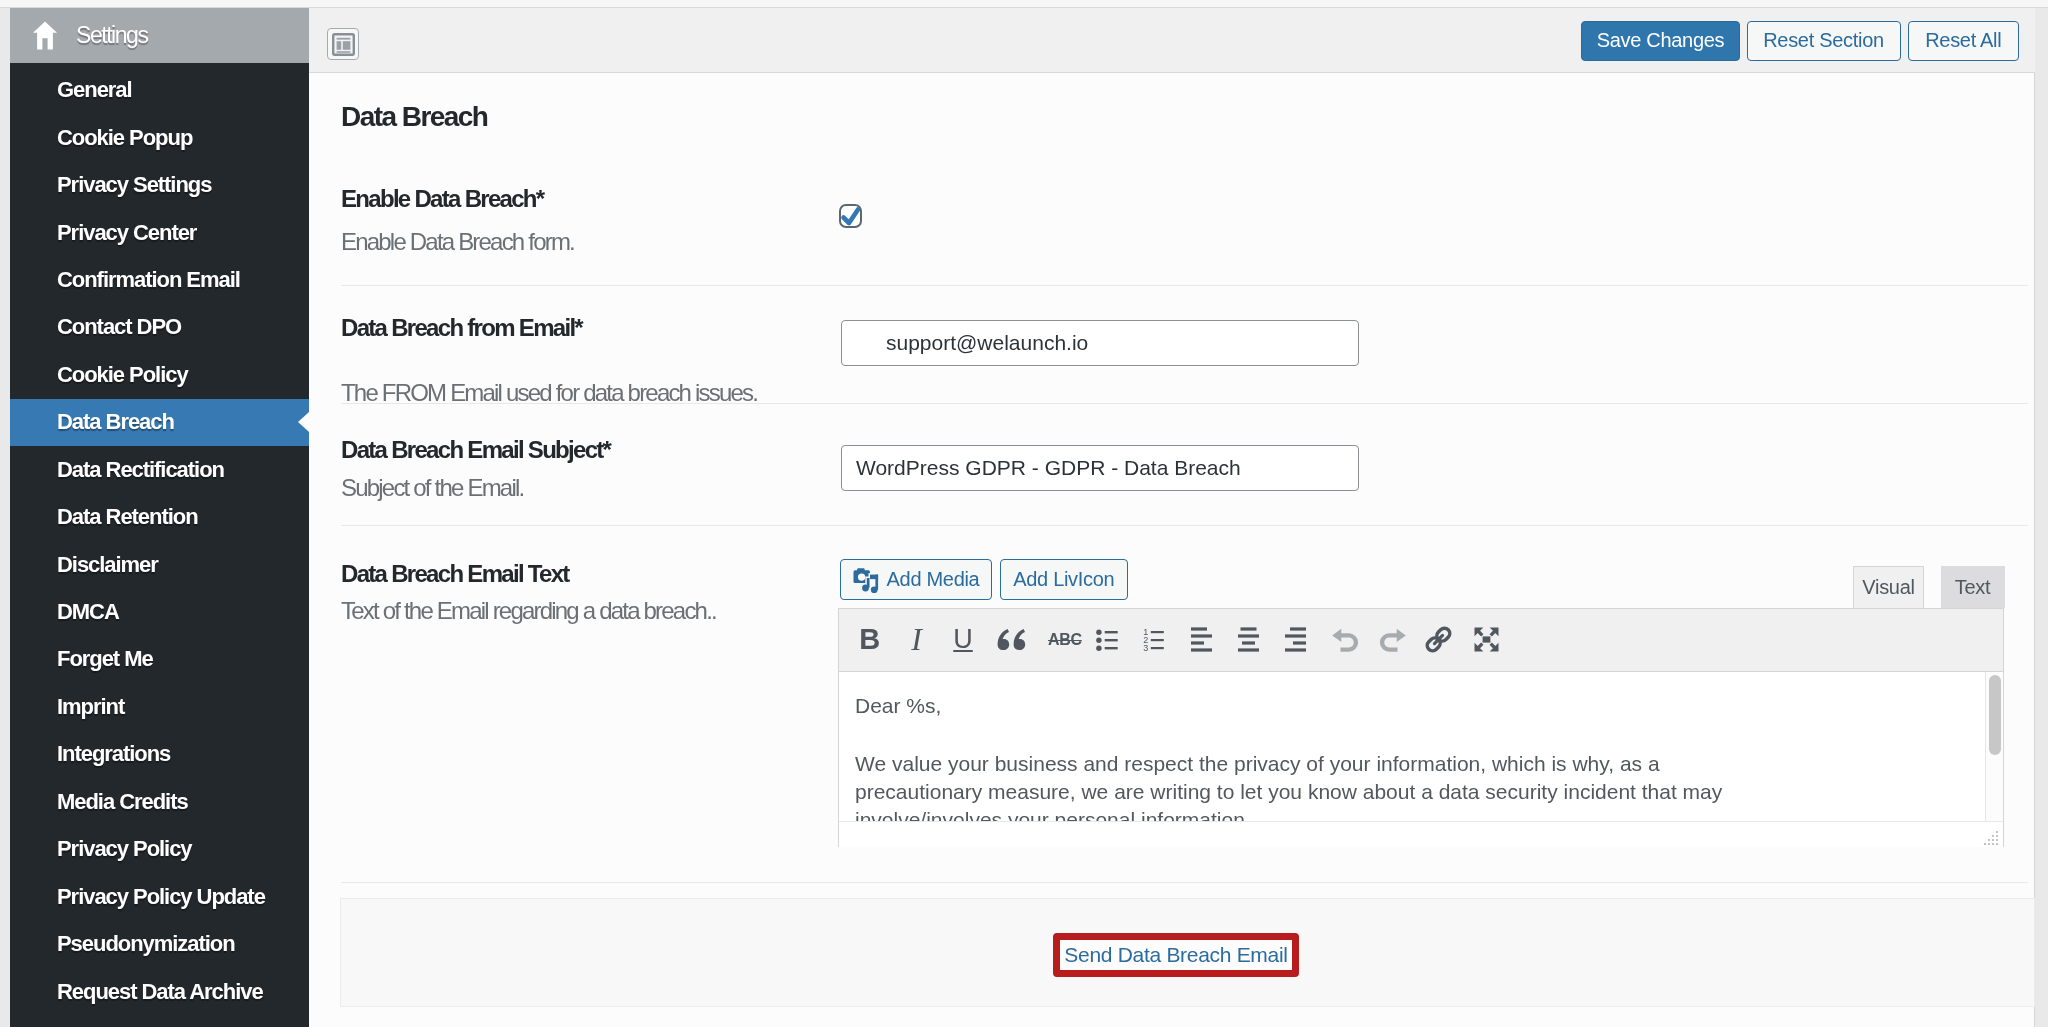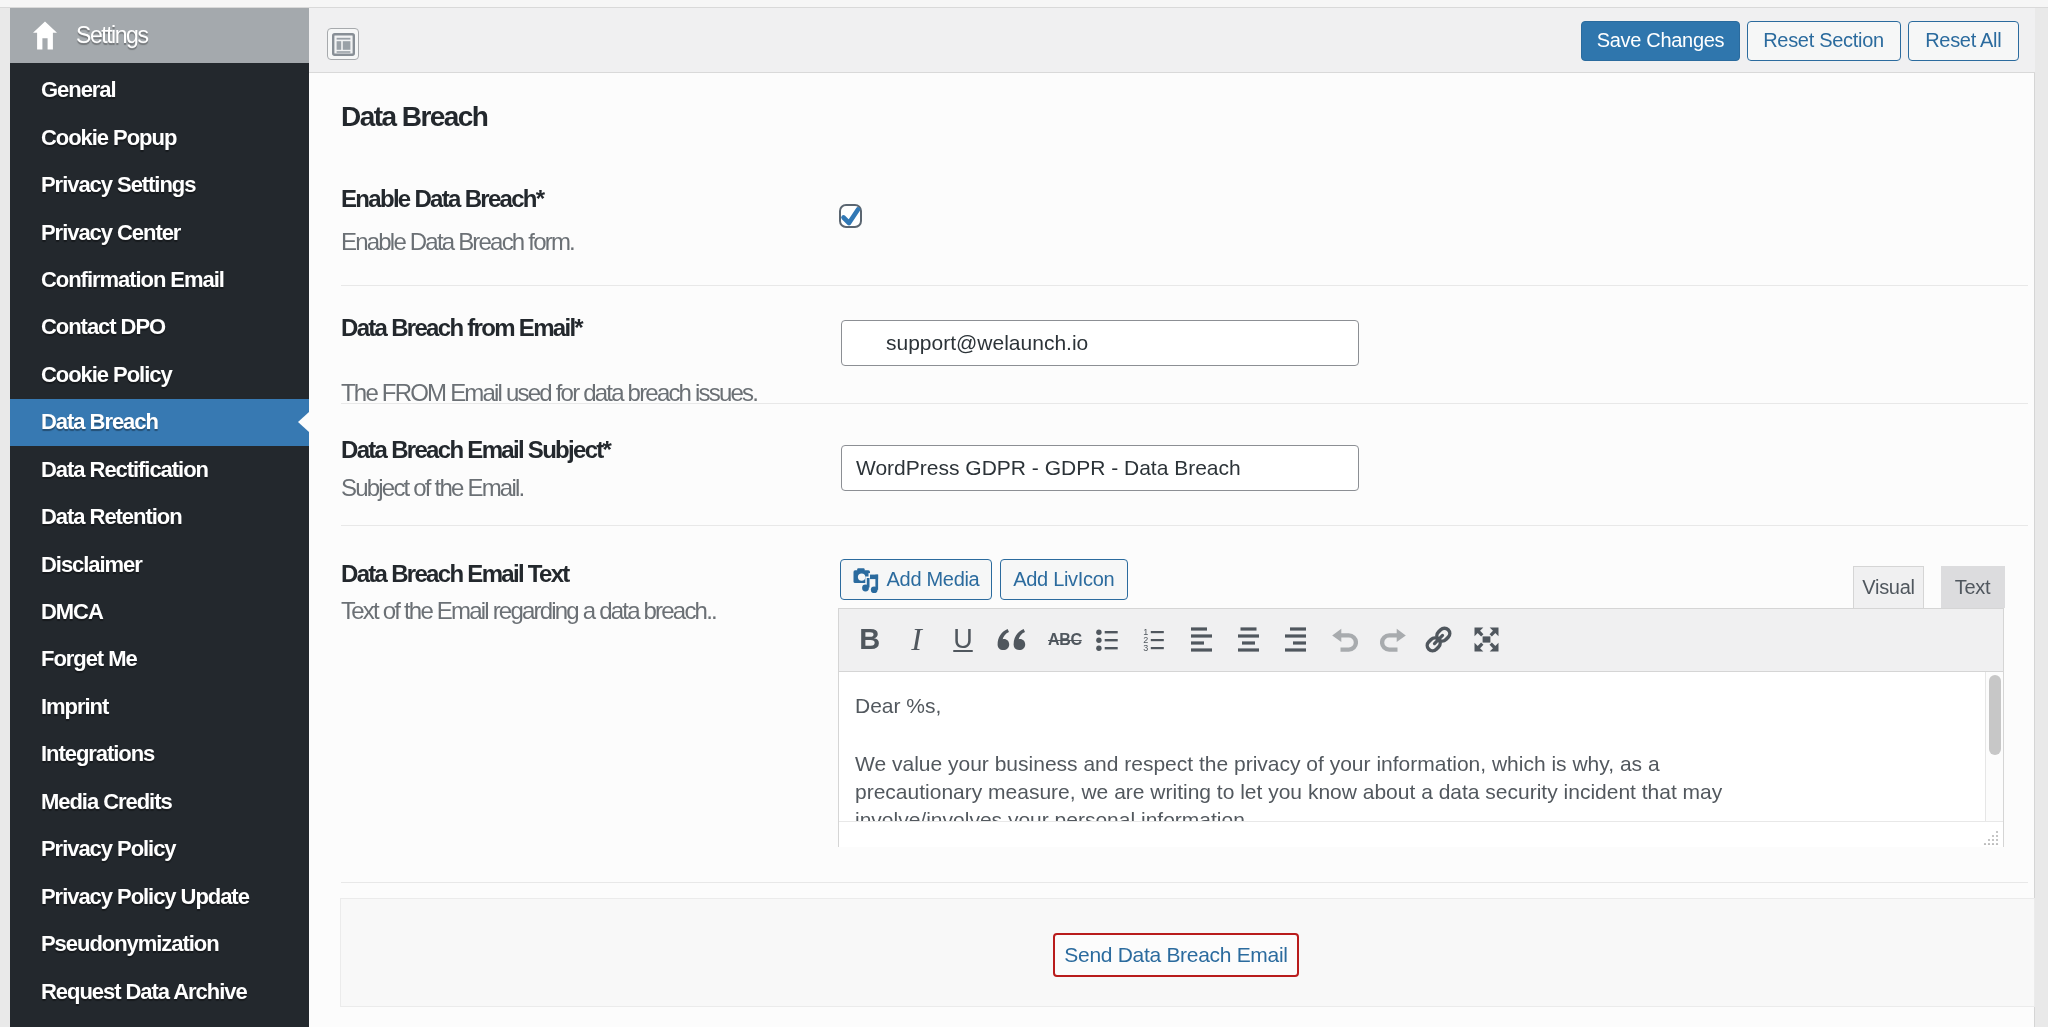--- a/index.html
+++ b/index.html
@@ -7,21 +7,21 @@
 body { font-family:"Liberation Sans", sans-serif; background:#e9e9e9; position:relative; }
 .abs { position:absolute; }
 
 .topstrip { left:0; top:0; width:2048px; height:8px; background:#f6f6f6; border-bottom:1px solid #d9d9d9; }
 
 .sidebar { left:10px; top:8px; width:299px; height:1019px; background:#23282d; }
 .sb-head { position:absolute; left:0; top:0; width:299px; height:55px; background:#a4a9ad; display:flex; align-items:center; }
 .sb-head svg { margin-left:23px; }
 .sb-head span { margin-left:19px; font-size:23px; font-weight:normal; letter-spacing:-1.45px; color:#fff; text-shadow:0 2px 1px rgba(0,0,0,.3); }
 .menu { position:absolute; left:0; top:58.5px; width:299px; list-style:none; }
-.menu li { height:47.45px; display:flex; align-items:center; padding-left:31px; color:#fff; font-size:22px; font-weight:bold; letter-spacing:-1.05px; text-shadow:0 2px 1px rgba(0,0,0,.35); position:relative; }
+.menu li { height:47.45px; display:flex; align-items:center; padding-left:47px; color:#fff; font-size:22px; font-weight:bold; letter-spacing:-1.05px; text-shadow:0 2px 1px rgba(0,0,0,.35); position:relative; }
 .menu li.active { background:#3779b2; }
 .menu li.active::after { content:""; position:absolute; right:0; top:50%; margin-top:-10px; width:0; height:0; border-top:10px solid transparent; border-bottom:10px solid transparent; border-right:11px solid #fcfcfc; }
 
 .content { left:309px; top:8px; width:1726px; height:1019px; background:#fcfcfc; border-right:1px solid #d5d5d5; }
 .topbar { position:absolute; left:0; top:0; width:1726px; height:65px; background:#f0f0f1; border-bottom:1px solid #d9d9d9; }
 .collapse-btn { position:absolute; left:18px; top:20px; width:32px; height:32px; background:#f6f7f7; border:1px solid #a7aaad; border-radius:4px; }
 .btn { position:absolute; display:flex; align-items:center; justify-content:center; font-size:20px; letter-spacing:-0.3px; border-radius:4px; height:40px; top:12.5px; }
 .btn-primary { background:#2f76ad; color:#fff; border:1px solid #2a6b9e; }
 .btn-sec { background:#f6f7f7; color:#2b6b9e; border:1px solid #2b6b9e; }
 
@@ -40,21 +40,21 @@
 .editor { position:absolute; left:529px; top:599.5px; width:1166px; height:239.5px; border:1px solid #d5d5d5; background:#fff; }
 .toolbar { position:absolute; left:0; top:0; width:1164px; height:63px; background:#f0f0f1; border-bottom:1px solid #d5d5d5; }
 .tb-icon { position:absolute; top:0; height:62px; display:flex; align-items:center; justify-content:center; color:#50575e; }
 .edit-area { position:absolute; left:0; top:63px; width:1164px; height:149px; background:#fff; overflow:hidden; }
 .edit-area .pline { position:absolute; left:16px; font-size:21px; color:#52585e; white-space:nowrap; }
 .vscroll { position:absolute; right:0; top:0; width:18px; height:149px; background:#fcfcfc; border-left:1px solid #e6e6e6; }
 .vthumb { position:absolute; left:3px; top:3px; width:12px; height:80px; background:#c7c7c7; border-radius:6px; }
 .statusbar { position:absolute; left:0; top:212px; width:1164px; height:26px; background:#fff; border-top:1px solid #e8e8e8; }
 
 .panel { position:absolute; left:31px; top:890px; width:1695px; height:109px; background:#f8f8f8; border:1px solid #ebebeb; }
-.sendbtn { position:absolute; left:744px; top:925px; width:246px; height:44px; background:#fcfcfc; border:2px solid #b91c1c; border-radius:4px; color:#2b6b9e; font-size:21px; letter-spacing:-0.3px; display:flex; align-items:center; justify-content:center; }
+.sendbtn { position:absolute; left:744px; top:925px; width:246px; height:44px; background:#fcfcfc; border:7px solid #b91c1c; border-radius:4px; color:#2b6b9e; font-size:21px; letter-spacing:-0.3px; display:flex; align-items:center; justify-content:center; }
 </style>
 </head>
 <body>
 <div class="abs topstrip"></div>
 
 <div class="abs sidebar">
   <div class="sb-head">
     <svg width="24" height="29" viewBox="0 0 24 29">
         <path fill="#fff" d="M12 0.5 L0 11.8 H4.1 V28.5 H9.4 V17.3 H14.6 V28.5 H19.9 V11.8 H24 Z"></path>
       </svg>

